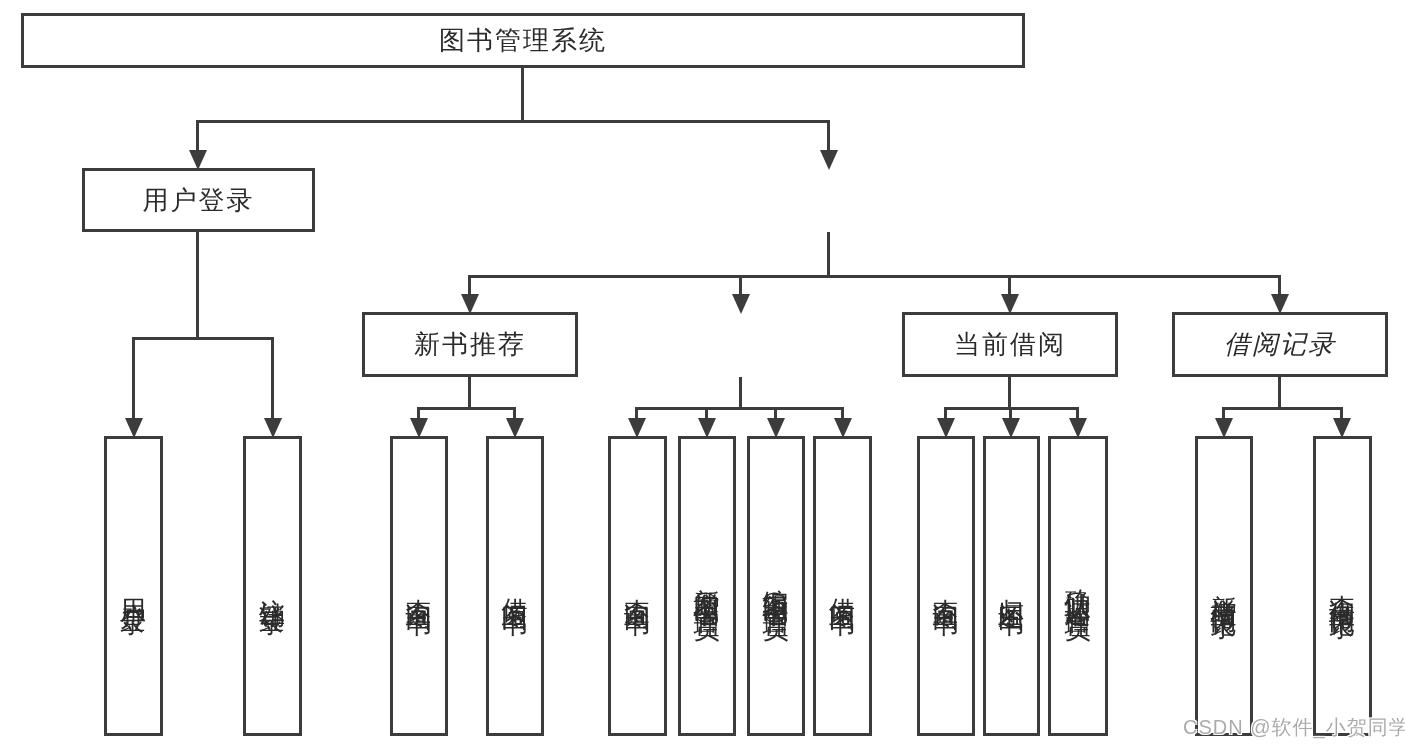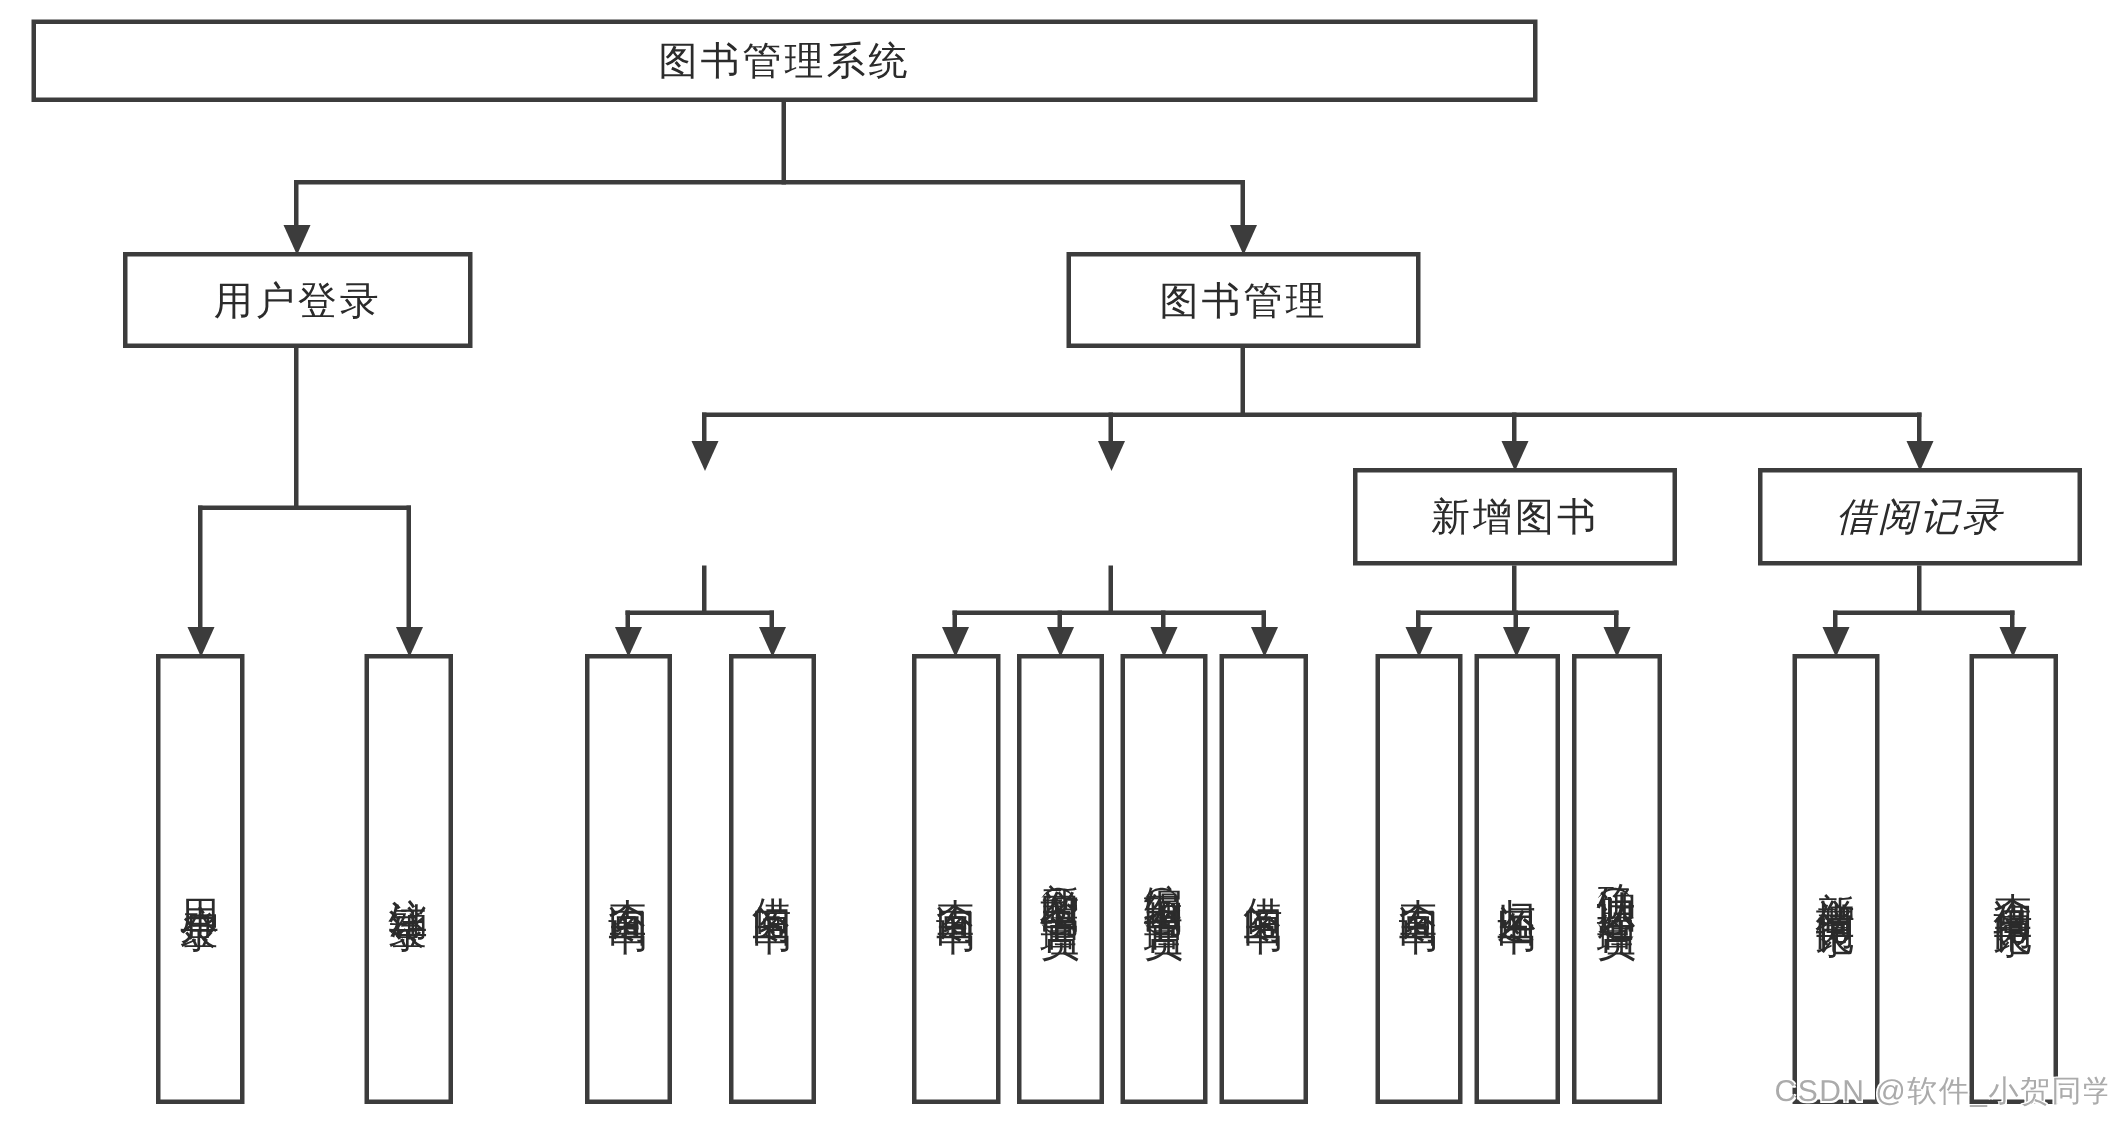--- a/index.html
+++ b/index.html
@@ -52,25 +52,25 @@
 </style>
 </head>
 <body>
 
 <div class="canvas">
 
   <div class="node h-node" style="left:21px; top:13px; width:1004px; height:55px;">图书管理系统</div>
 
   <div class="node h-node" style="left:82px; top:168px; width:233px; height:64px;">用户登录</div>
 
-  <div class="node h-node" style="left:711px; top:168px; width:236px; height:64px;">图书管理</div>
+
+  <div class="node h-node" style="left:362px; top:312px; width:216px; height:65px;">新书推荐</div>
 
 
-
-  <div class="node h-node" style="left:902px; top:312px; width:216px; height:65px;">新增图书</div>
+  <div class="node h-node" style="left:902px; top:312px; width:216px; height:65px;">当前借阅</div>
 
   <div class="node h-node" style="left:1172px; top:312px; width:216px; height:65px;font-style:italic;">借阅记录</div>
 
   <div class="node v-node" style="left:104px; top:436px; width:59px; height:300px;">用户登录</div>
   <div class="node v-node" style="left:243px; top:436px; width:59px; height:300px;">注销登录</div>
 
   <div class="node v-node" style="left:390px; top:436px; width:58px; height:300px;">查询图书</div>
   <div class="node v-node" style="left:486px; top:436px; width:58px; height:300px;">借阅图书</div>
 
   <div class="node v-node" style="left:608px; top:436px; width:59px; height:300px;">查询图书</div>

